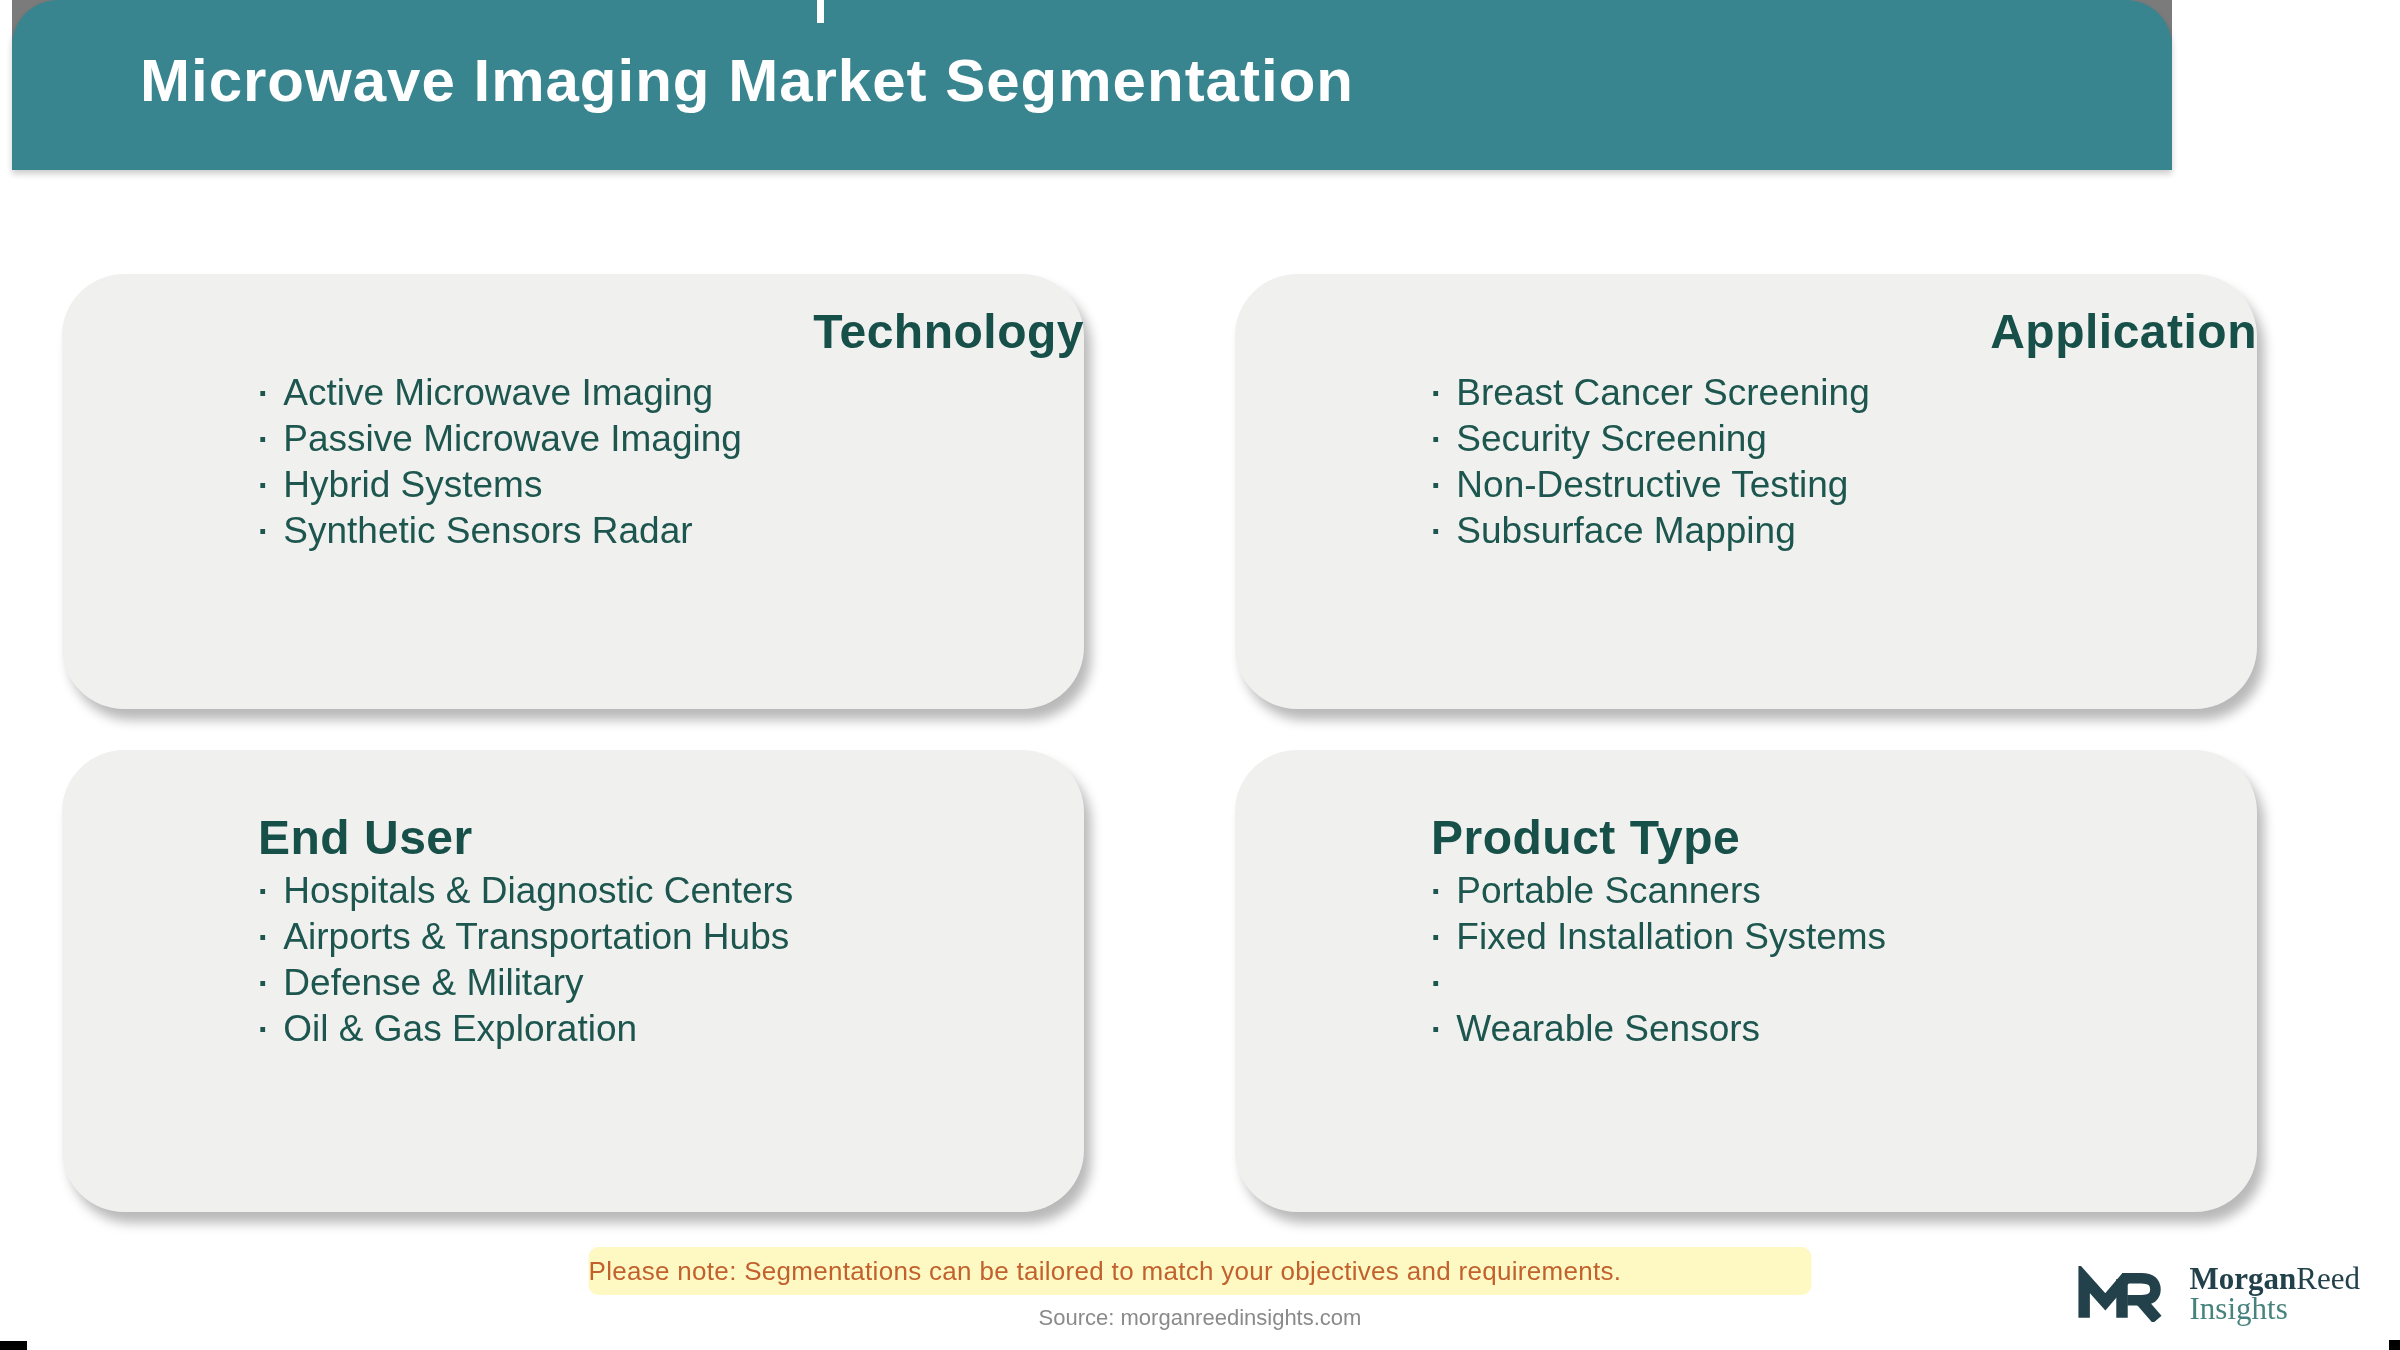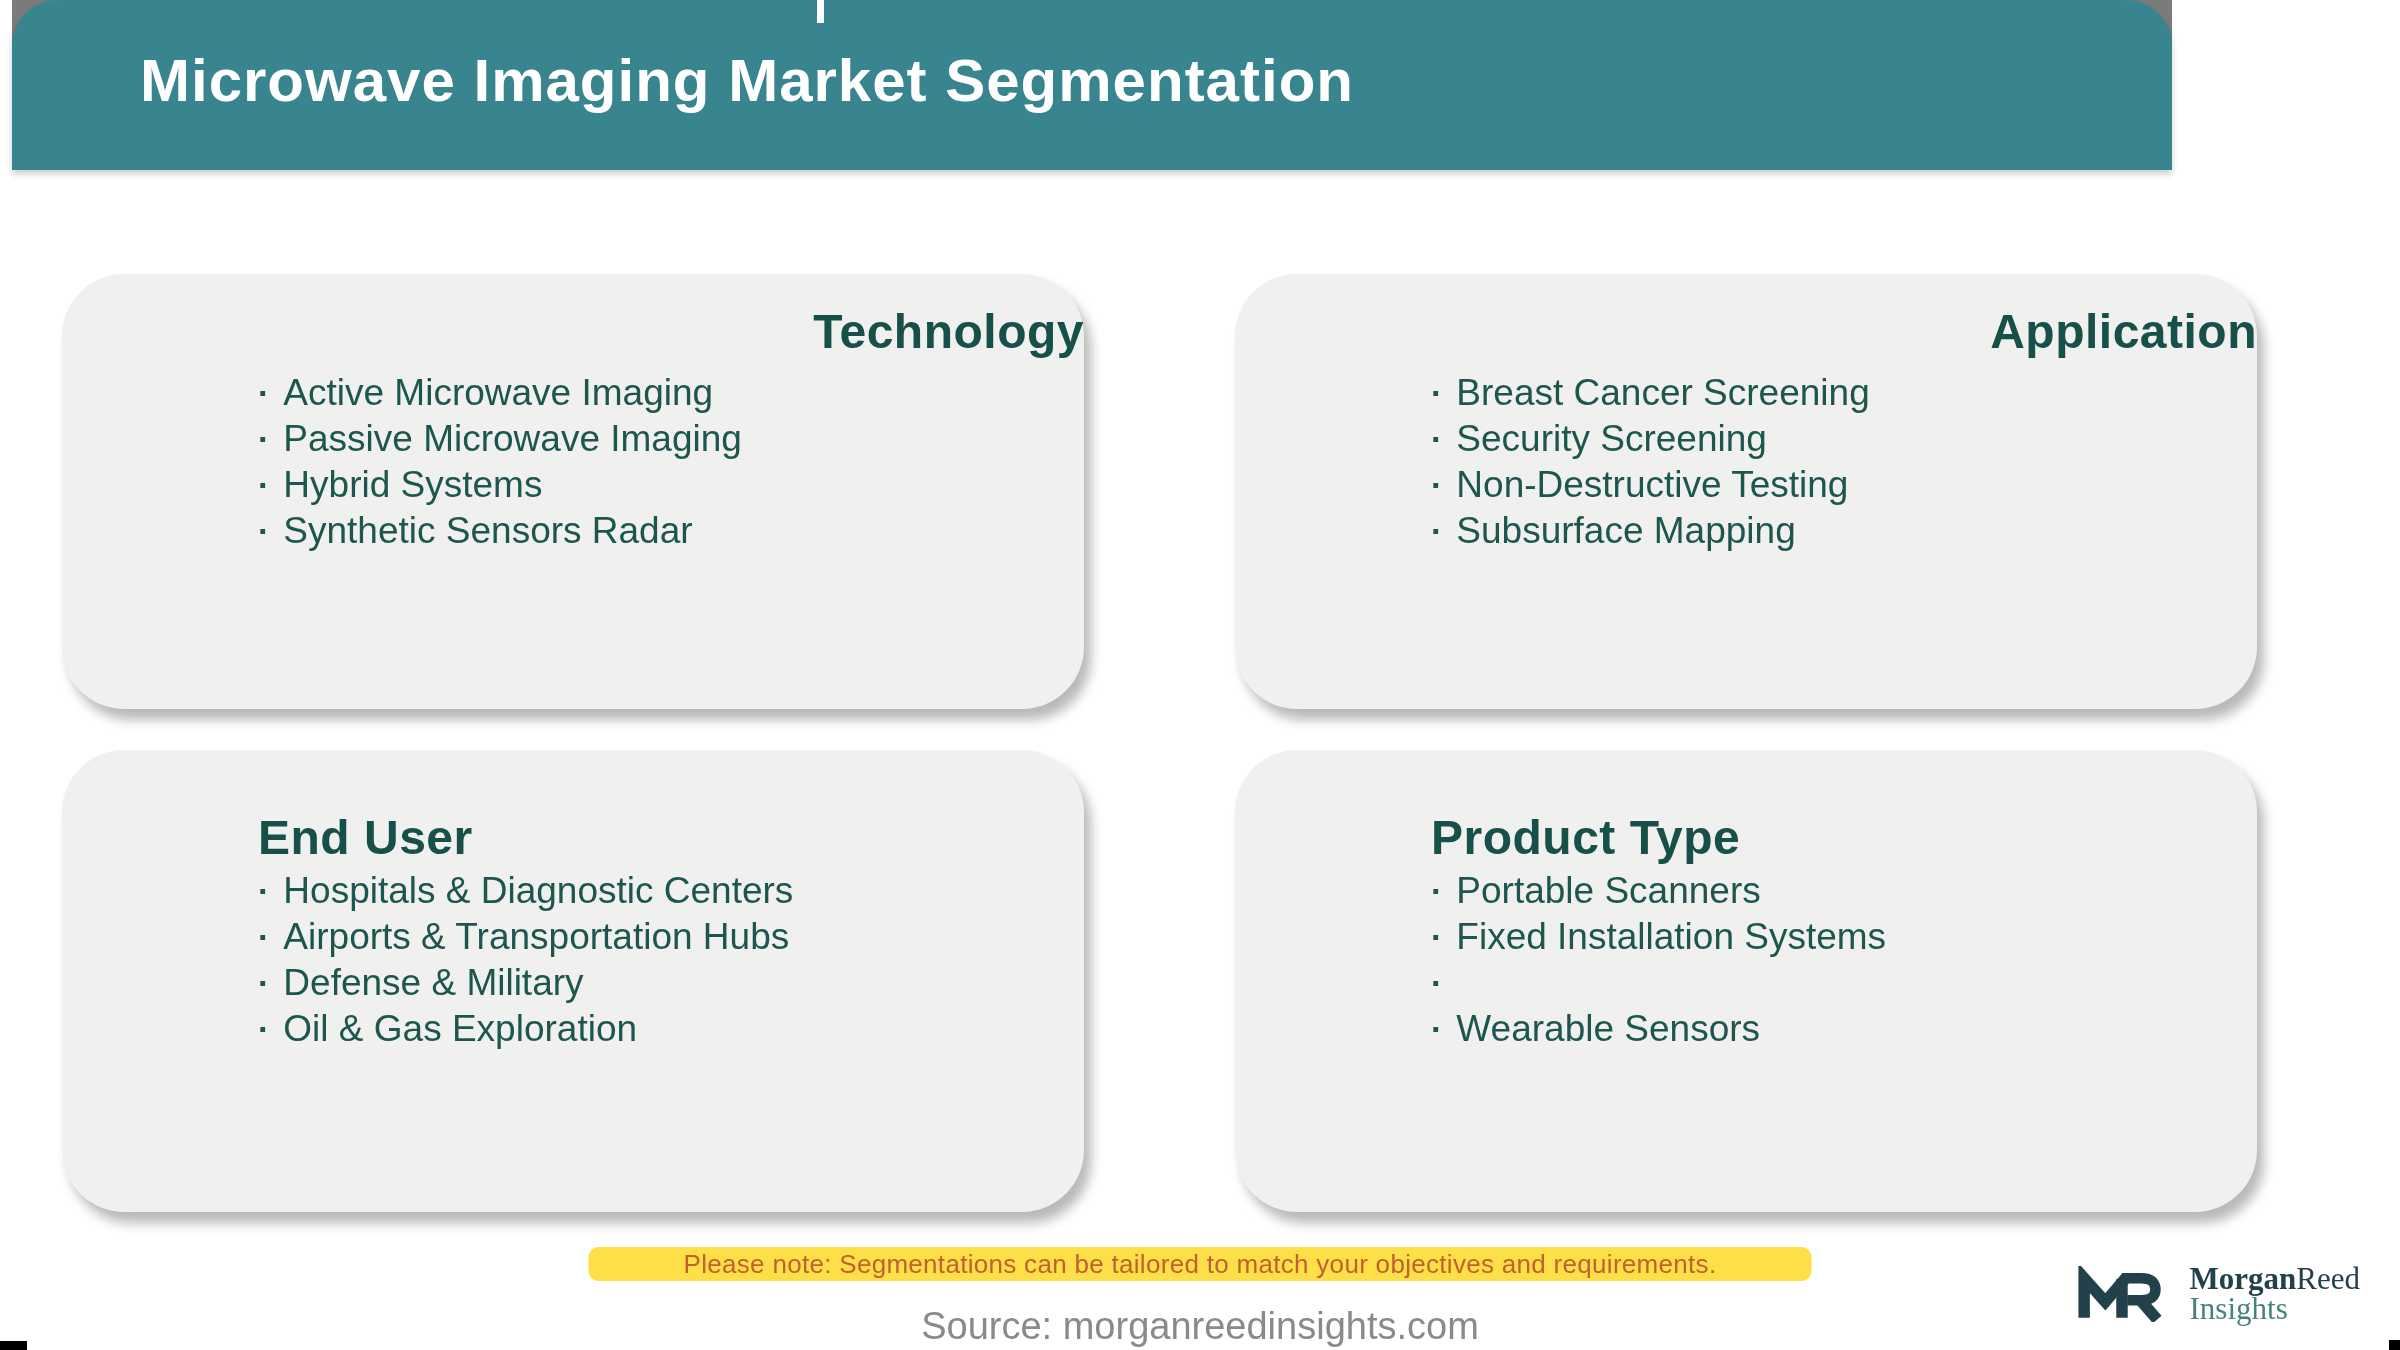--- a/index.html
+++ b/index.html
@@ -61,29 +61,29 @@
     display:flex;align-items:baseline;
   }
   .bullet-dot{
     font-weight:bold;font-size:34px;
     margin-right:14px;color:#1d564e;
   }
 
   
   .note-banner{
     position:absolute;left:50%;top:1247px;transform:translateX(-50%);
-    height:34px;width:1223px;
-    background:#fde047;border-radius:10px;
-    display:flex;align-items:center;justify-content:center;
+    height:48px;width:1223px;
+    background:#fef9c3;border-radius:10px;
+    display:flex;align-items:center;
     box-sizing:border-box;
   }
   .note-text{color:#c2612e;font-size:26px;letter-spacing:0.3px;}
   .source-text{
     position:absolute;left:50%;top:1305px;transform:translateX(-50%);
-    color:#8a8a8a;font-size:38px;white-space:nowrap;
+    color:#8a8a8a;font-size:22px;white-space:nowrap;
   }
 
   
   .logo{
     position:absolute;right:40px;top:1264px;
     display:flex;align-items:center;gap:24px;
   }
   .logo-mark{width:88px;height:56px;}
   .logo-words{
     font-family:"Liberation Serif", serif;

